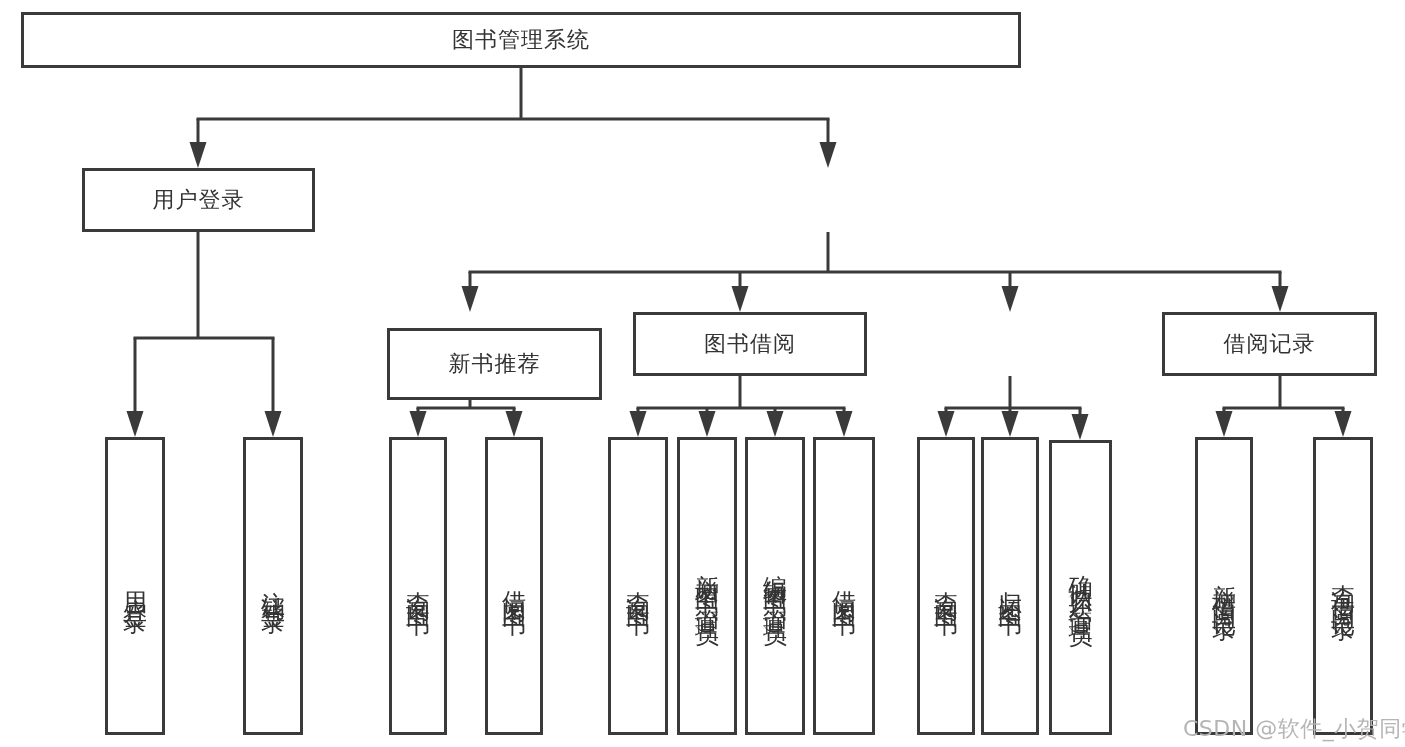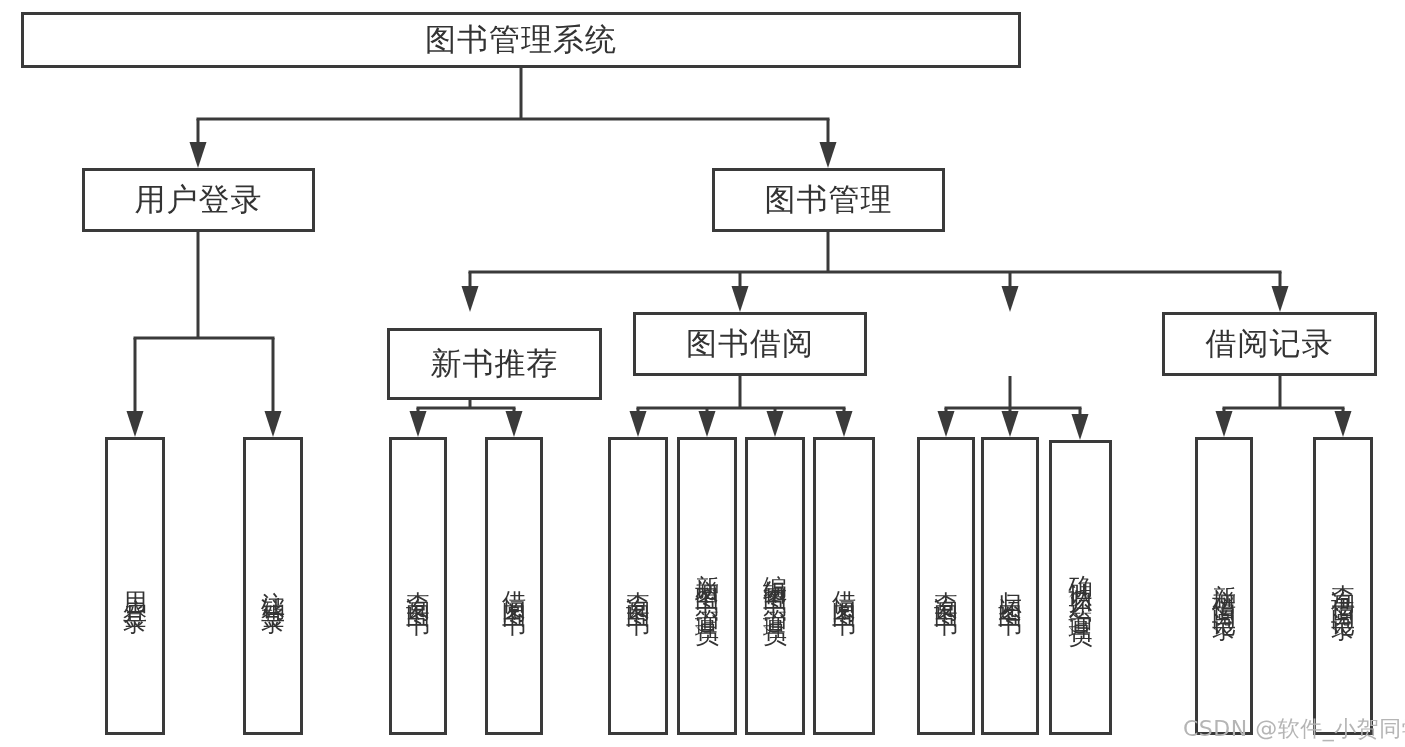--- a/index.html
+++ b/index.html
@@ -20,21 +20,21 @@
   }
   .node {
     position: absolute;
     box-sizing: border-box;
     border: 3px solid #3a3a3a;
     background: #ffffff;
     display: flex;
     align-items: center;
     justify-content: center;
     color: #333333;
-    font-size: 31px;
+    font-size: 22px;
     z-index: 2;
     letter-spacing: 1px;
   }
   .leaf {
     position: absolute;
     box-sizing: border-box;
     border: 3px solid #3a3a3a;
     background: #ffffff;
     display: flex;
     align-items: center;
@@ -116,21 +116,20 @@
       <line x1="1222.5" y1="408" x2="1344.5" y2="408" stroke="#3a3a3a" stroke-width="3"></line>
       <line x1="1224" y1="408" x2="1224" y2="419" stroke="#3a3a3a" stroke-width="3"></line>
       <polygon points="1215.5,411 1232.5,411 1224,437" fill="#3a3a3a"></polygon>
       <line x1="1343" y1="408" x2="1343" y2="419" stroke="#3a3a3a" stroke-width="3"></line>
       <polygon points="1334.5,411 1351.5,411 1343,437" fill="#3a3a3a"></polygon>
     </svg>
 
   <div class="node" style="left:21px; top:12px; width:1000px; height:56px;">图书管理系统</div>
 
   <div class="node" style="left:82px; top:168px; width:233px; height:64px;">用户登录</div>
-  <div class="node" style="left:712px; top:168px; width:233px; height:64px;">图书管理</div>
 
   <div class="node" style="left:363px; top:328px; width:215px; height:72px;margin-left:24px;">新书推荐</div>
   <div class="node" style="left:633px; top:312px; width:234px; height:64px;">图书借阅</div>
   <div class="node" style="left:1162px; top:312px; width:215px; height:64px;text-align:right;">借阅记录</div>
 
   <div class="leaf" style="left:105px; top:437px; width:60px; height:298px;">
     <span class="vtext">用户登录</span>
   </div>
   <div class="leaf" style="left:243px; top:437px; width:60px; height:298px;">
     <span class="vtext">注销登录</span>

